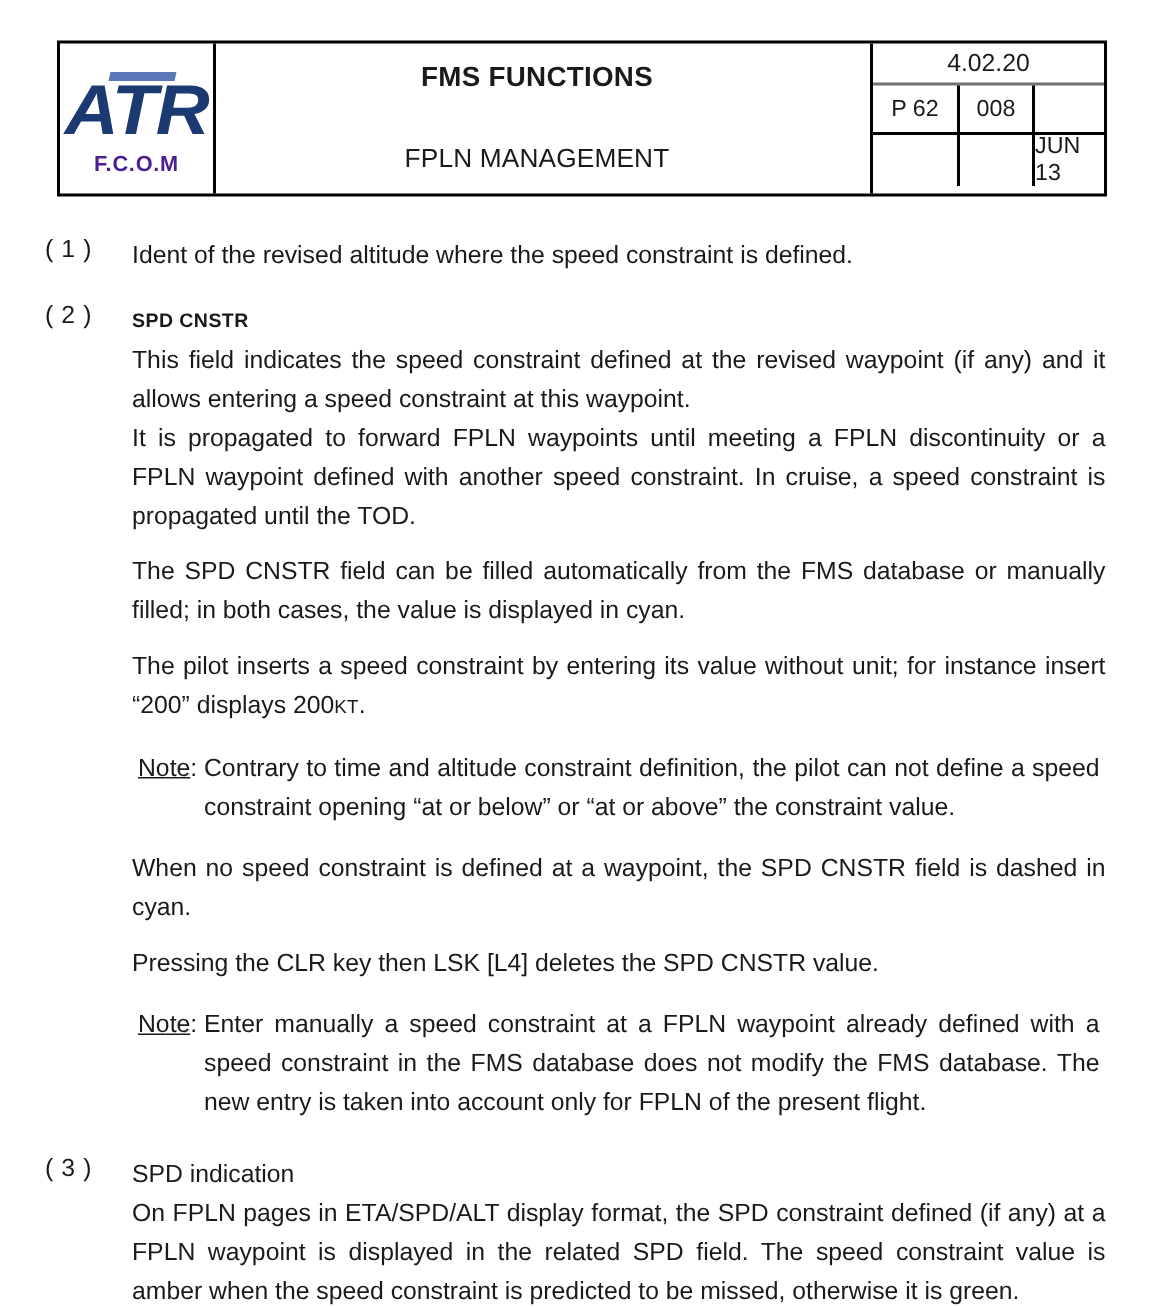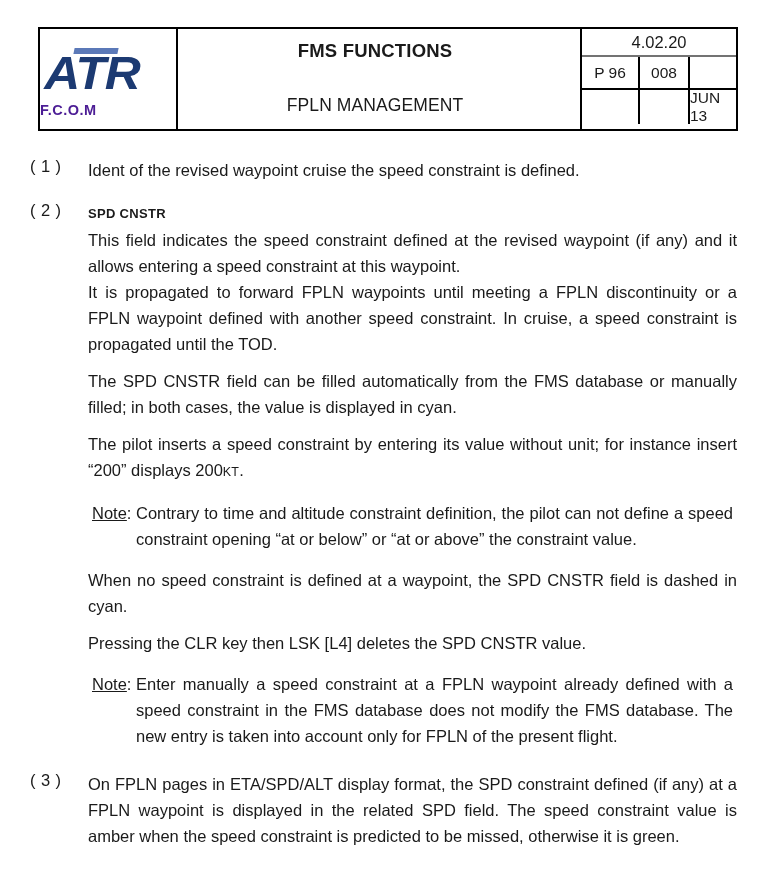--- a/index.html
+++ b/index.html
@@ -21,25 +21,26 @@
     position: absolute;
     left: 38px;
     top: 27px;
     width: 700px;
     border: 2px solid #000;
     box-sizing: border-box;
     display: flex;
     height: 104px;
   }
   .hdr-logo-cell {
-    width: 138px;
+    width: 104px;
     border-right: 2px solid #000;
     box-sizing: border-box;
     display: flex;
     flex-direction: column;
+    align-items: center;
     justify-content: center;
     padding-top: 4px;
   }
   .logo-wrap {
     position: relative;
     width: 104px;
     height: 56px;
   }
   .logo-text {
     position: absolute;
@@ -209,40 +210,40 @@
   <div class="hdr-title-cell">
     <div class="hdr-title-main">FMS FUNCTIONS</div>
     <div class="hdr-title-sub">FPLN MANAGEMENT</div>
   </div>
 
   <div class="hdr-right-cell">
     <div class="hdr-r-row hdr-r-row1">
       <div class="hdr-cell c-full">4.02.20</div>
     </div>
     <div class="hdr-r-row hdr-r-row2">
-      <div class="hdr-cell c-a">P 96</div>
+      <div class="hdr-cell c-a">P 62</div>
       <div class="hdr-cell c-b">008</div>
       <div class="hdr-cell c-c"></div>
     </div>
     <div class="hdr-r-row hdr-r-row3">
       <div class="hdr-cell c-a"></div>
       <div class="hdr-cell c-b"></div>
       <div class="hdr-cell c-c">JUN 13</div>
     </div>
   </div>
 
 </div>
 
 <div class="content">
 
   <div class="gap-l"></div>
 
   <div class="block">
     <span class="num">( 1 )</span>
-    <p class="para nojust">Ident of the revised waypoint cruise the speed constraint is defined.</p>
+    <p class="para nojust">Ident of the revised altitude where the speed constraint is defined.</p>
   </div>
 
   <div class="gap-m"></div>
 
   <div class="block">
     <span class="num">( 2 )</span>
     <p class="bold-head">SPD CNSTR</p>
     <p class="para">This field indicates the speed constraint defined at the revised waypoint (if any) and it allows entering a speed constraint at this waypoint.</p>
     <p class="para">It is propagated to forward FPLN waypoints until meeting a FPLN discontinuity or a FPLN waypoint defined with another speed constraint. In cruise, a speed constraint is propagated until the TOD.</p>
     <div class="gap-s"></div>
@@ -260,16 +261,17 @@
     <div class="gap-s"></div>
     <p class="note">
       <span class="note-label"><u>Note</u><span>:</span></span><span>Enter manually a speed constraint at a FPLN waypoint already defined with a speed constraint in the FMS database does not modify the FMS database. The new entry is taken into account only for FPLN of the present flight.</span>
     </p>
   </div>
 
   <div class="gap-m"></div>
 
   <div class="block">
     <span class="num">( 3 )</span>
+    <p class="para nojust">SPD indication</p>
     <p class="para">On FPLN pages in ETA/SPD/ALT display format, the SPD constraint defined (if any) at a FPLN waypoint is displayed in the related SPD field. The speed constraint value is amber when the speed constraint is predicted to be missed, otherwise it is green.</p>
   </div>
 
 </div>
 
 </body></html>

